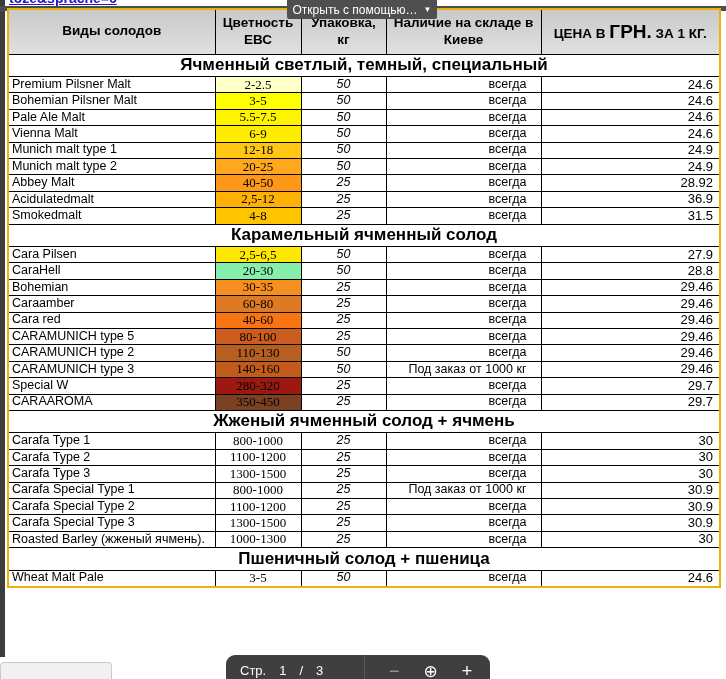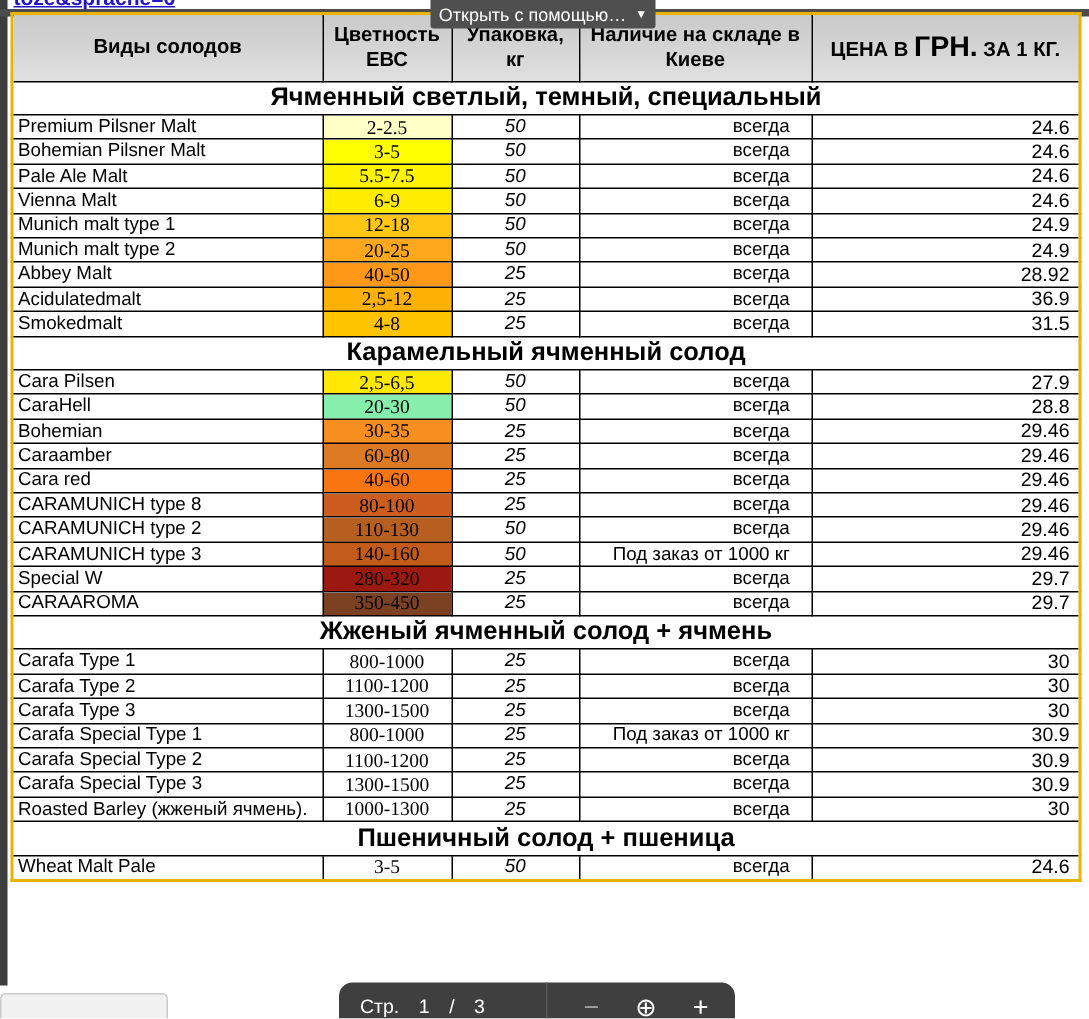--- a/index.html
+++ b/index.html
@@ -182,21 +182,21 @@
             <td class="price">29.46</td>
           </tr>
           <tr>
             <td class="name">Cara red</td>
             <td class="ebc" style="background: rgb(249, 117, 17);">40-60</td>
             <td class="pack">25</td>
             <td class="stock">всегда</td>
             <td class="price">29.46</td>
           </tr>
           <tr>
-            <td class="name">CARAMUNICH type 8</td>
+            <td class="name">CARAMUNICH type 5</td>
             <td class="ebc" style="background: rgb(204, 93, 31);">80-100</td>
             <td class="pack">25</td>
             <td class="stock">всегда</td>
             <td class="price">29.46</td>
           </tr>
           <tr>
             <td class="name">CARAMUNICH  type 2</td>
             <td class="ebc" style="background: rgb(182, 95, 32);">110-130</td>
             <td class="pack">50</td>
             <td class="stock">всегда</td>

